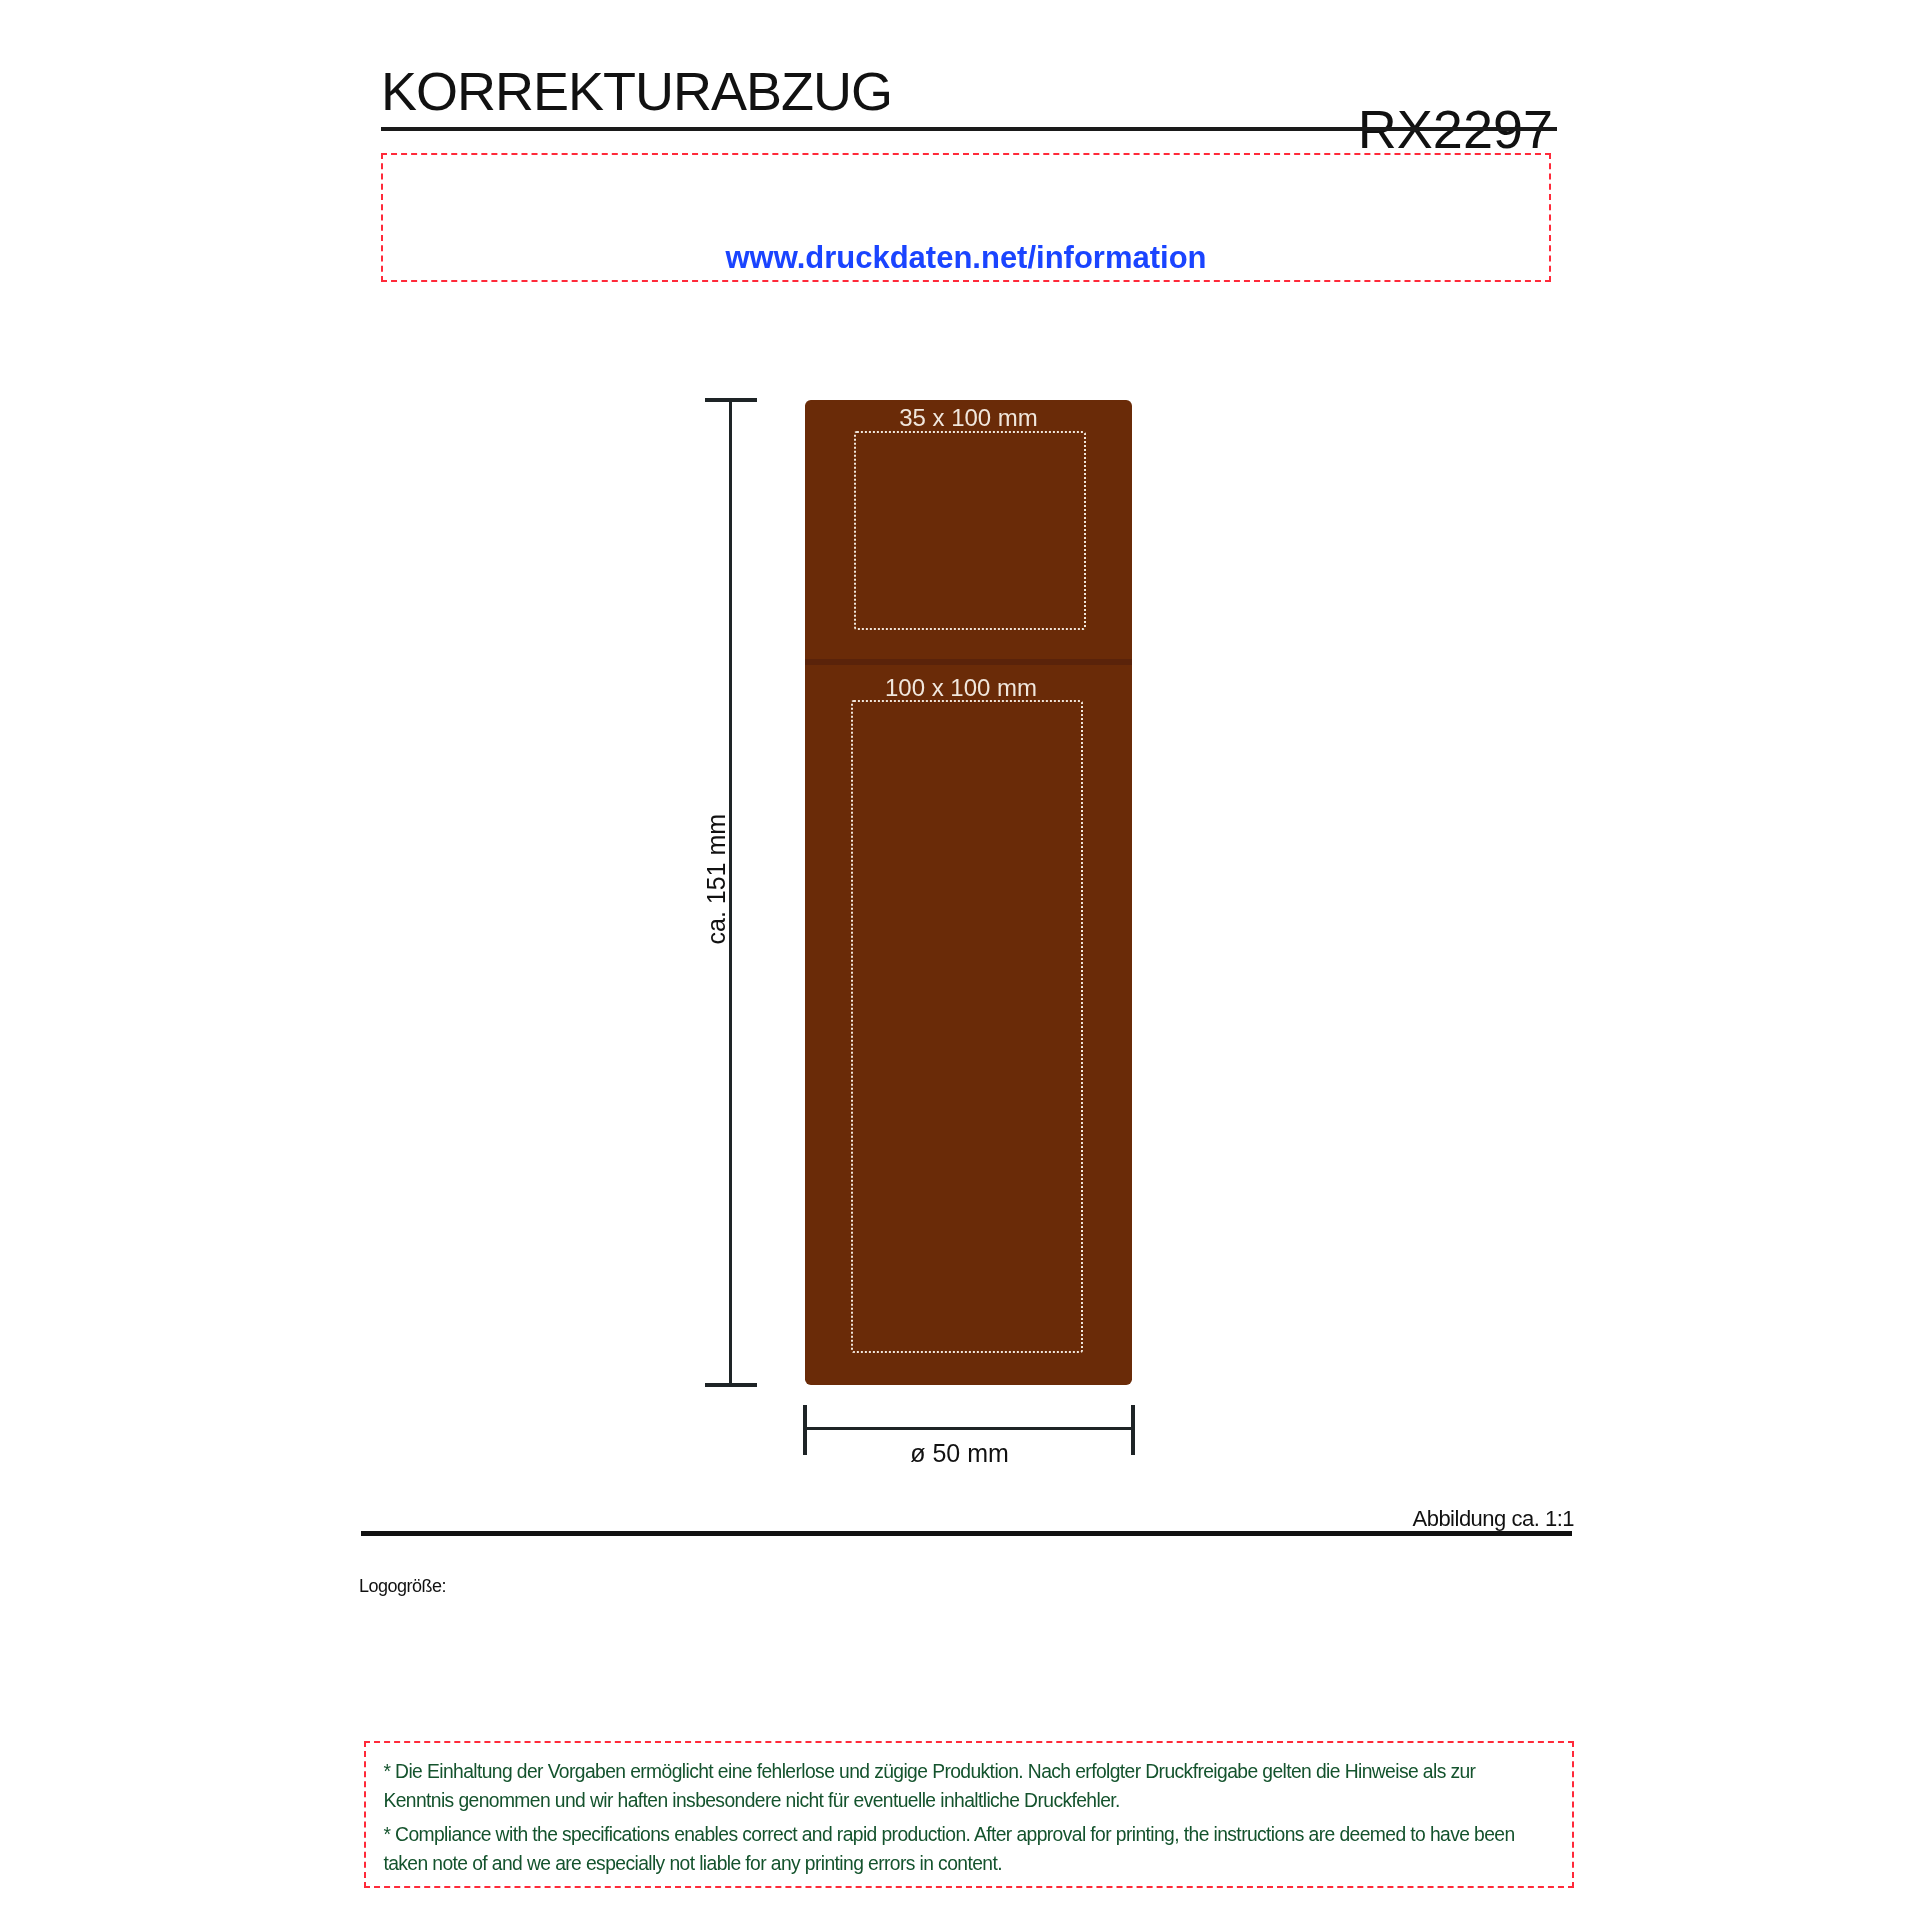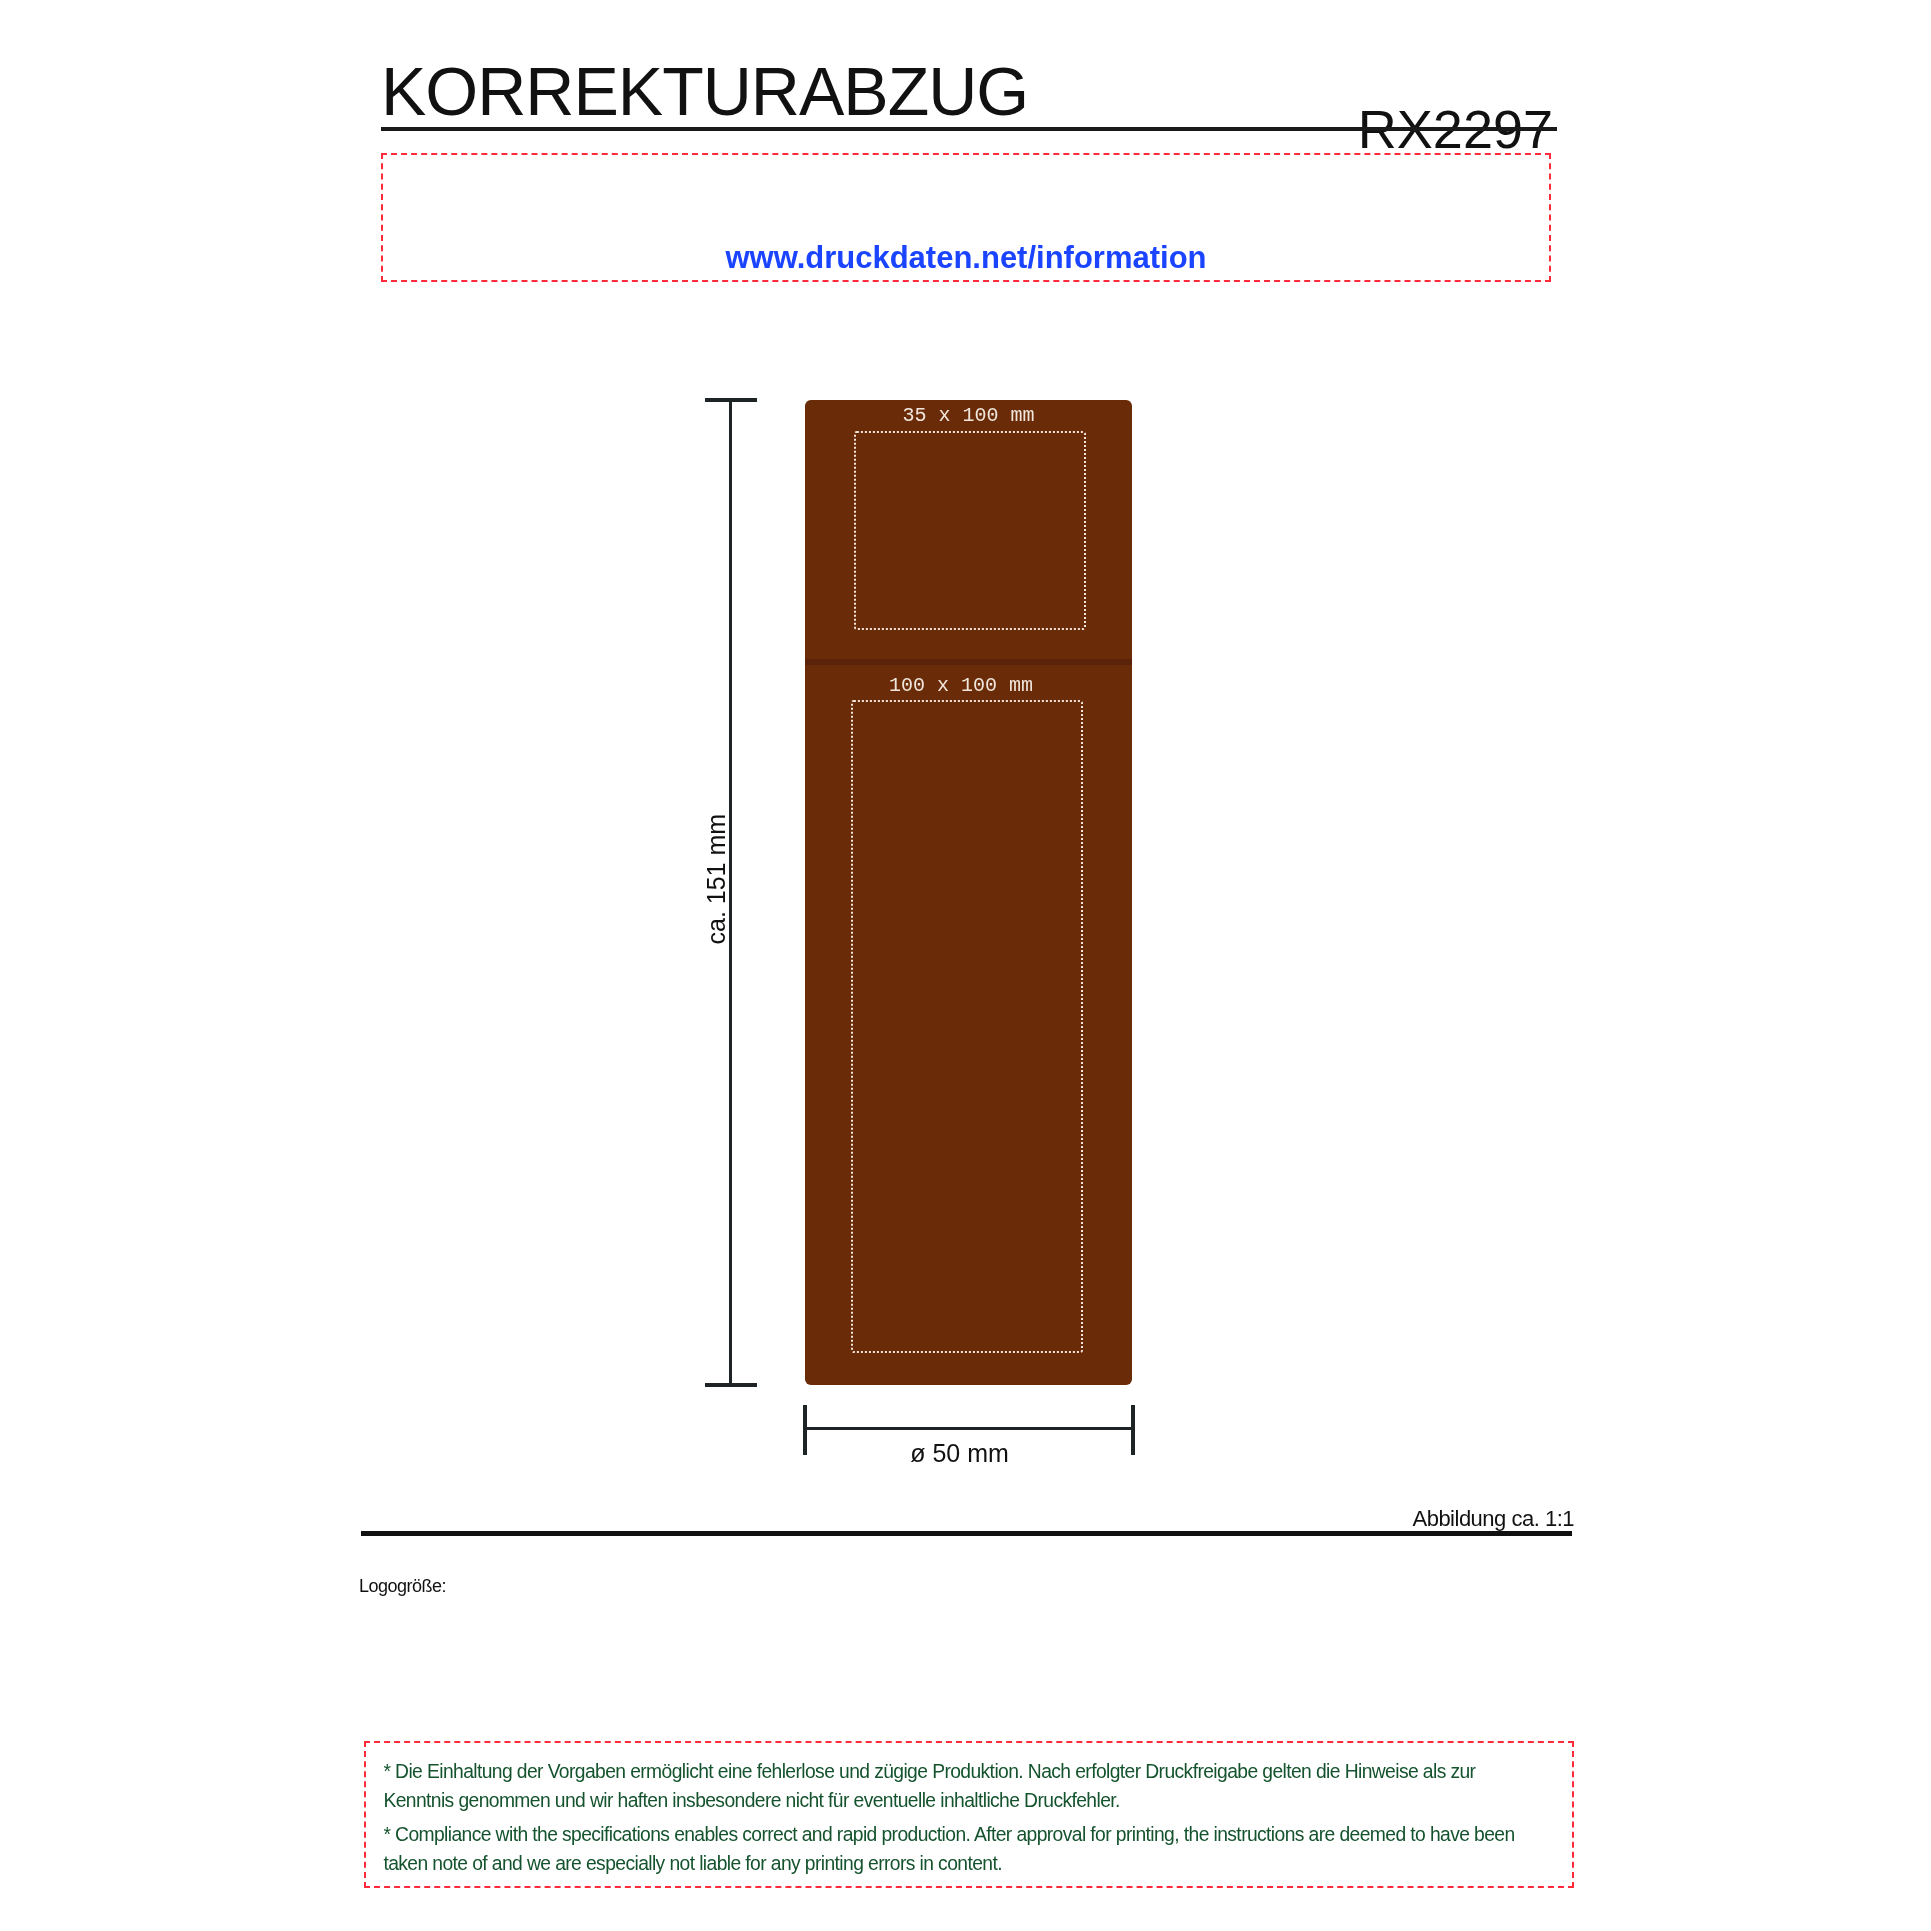--- a/index.html
+++ b/index.html
@@ -1,29 +1,29 @@
 <!DOCTYPE html>
 <html><head>
 <meta charset="utf-8">
 <style>
   html,body{margin:0;padding:0;background:#fff;}
   body{width:1931px;height:1931px;position:relative;overflow:hidden;font-family:"Liberation Sans",sans-serif;}
   .abs{position:absolute;}
-  .title{left:381px;top:60px;font-size:68px;color:#111;letter-spacing:-1px;line-height:62px;}
+  .title{left:381px;top:60px;font-size:54px;color:#111;letter-spacing:-1px;line-height:62px;}
   .code{right:378px;top:60px;font-size:54px;color:#111;line-height:62px;margin-top:38px;}
   .rule-top{left:381px;top:127px;width:1176px;height:3.9px;background:#1a1a1a;}
   .notice{left:381px;top:153px;width:1170px;height:129px;border:2.9px dashed #ff2a3a;box-sizing:border-box;}
   .notice .l{position:absolute;left:13.5px;font-size:25px;color:#ff2a3a;white-space:nowrap;letter-spacing:0.3px;}
   .notice .l1{top:9.7px;}
   .notice .l2{top:46px;}
   .notice .url{position:absolute;left:0;right:0;top:85px;text-align:center;font-size:31px;font-weight:bold;color:#1a44ff;}
   .product{left:805px;top:400px;width:327px;height:985px;background:#6a2b08;border-radius:5.8px;}
   .seam{left:805px;top:659px;width:327px;height:5.8px;background:#5a230a;}
   .zone{border:2.9px dotted #f0e6dc;box-sizing:border-box;border-radius:2.9px;}
-  .zone-label{color:#f0e6dc;font-size:20px;text-align:center;white-space:nowrap;font-family:Liberation Mono, monospace;}
+  .zone-label{color:#f0e6dc;font-size:24px;text-align:center;white-space:nowrap;}
   .dim-v{left:729px;top:400px;width:2.9px;height:985px;background:#1e2426;}
   .cap-v{left:705px;width:52px;height:3.9px;background:#1e2426;}
   .dim-v-label{left:653px;top:867px;width:126px;font-size:25px;color:#111;transform:rotate(-90deg);text-align:center;white-space:nowrap;}
   .dim-h{left:805px;top:1427px;width:327px;height:2.9px;background:#1e2426;}
   .cap-h{top:1405px;width:3.9px;height:50px;background:#1e2426;}
   .dim-h-label{left:805px;top:1439px;width:309px;text-align:center;font-size:25px;color:#111;}
   .scale-label{right:357px;top:1506px;font-size:22px;color:#111;letter-spacing:-0.5px;}
   .rule-bottom{left:361px;top:1531px;width:1211px;height:4.8px;background:#111;}
   .logo-size{left:359px;top:1576px;font-size:18px;color:#111;letter-spacing:-0.5px;}
   .disclaimer{left:364px;top:1741px;width:1210px;height:147px;border:2.9px dashed #ff2a3a;box-sizing:border-box;}

